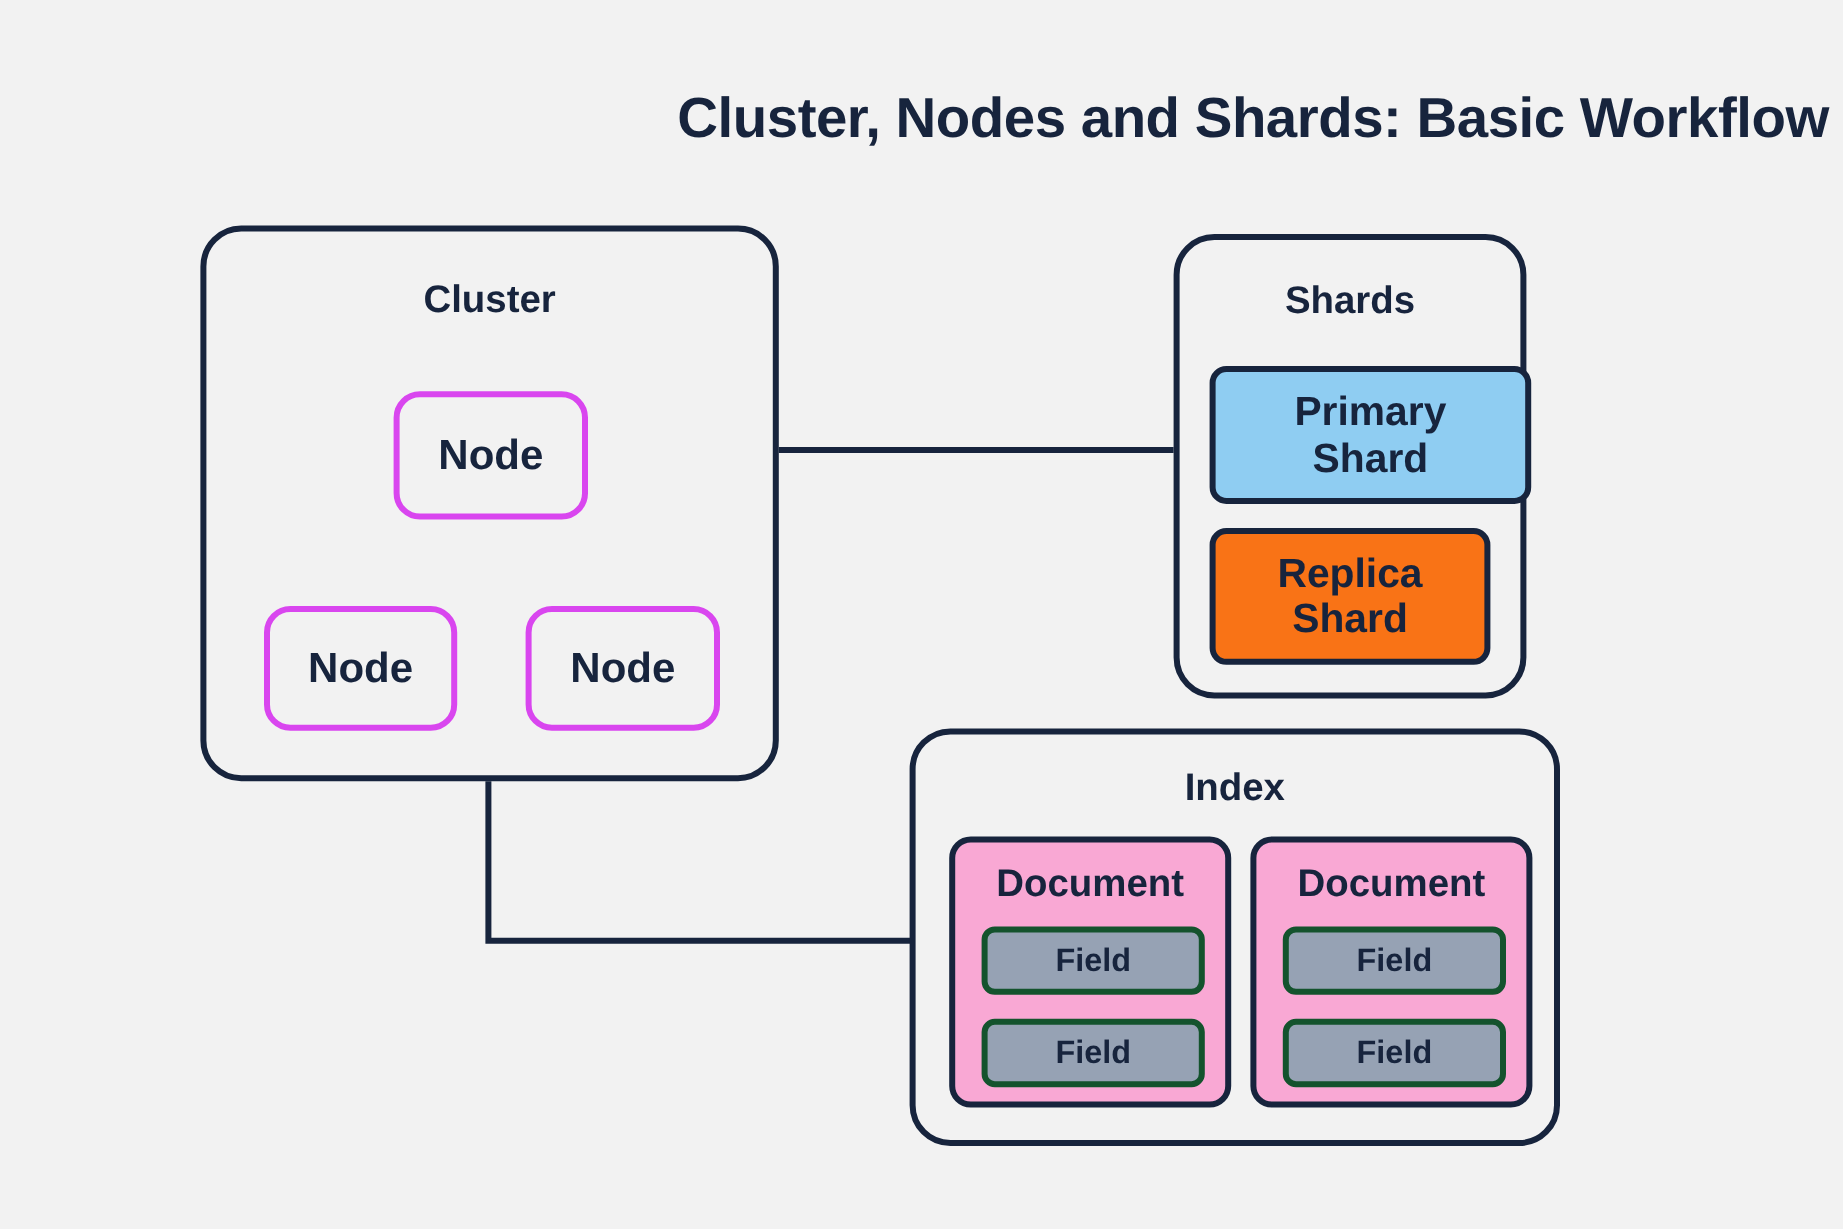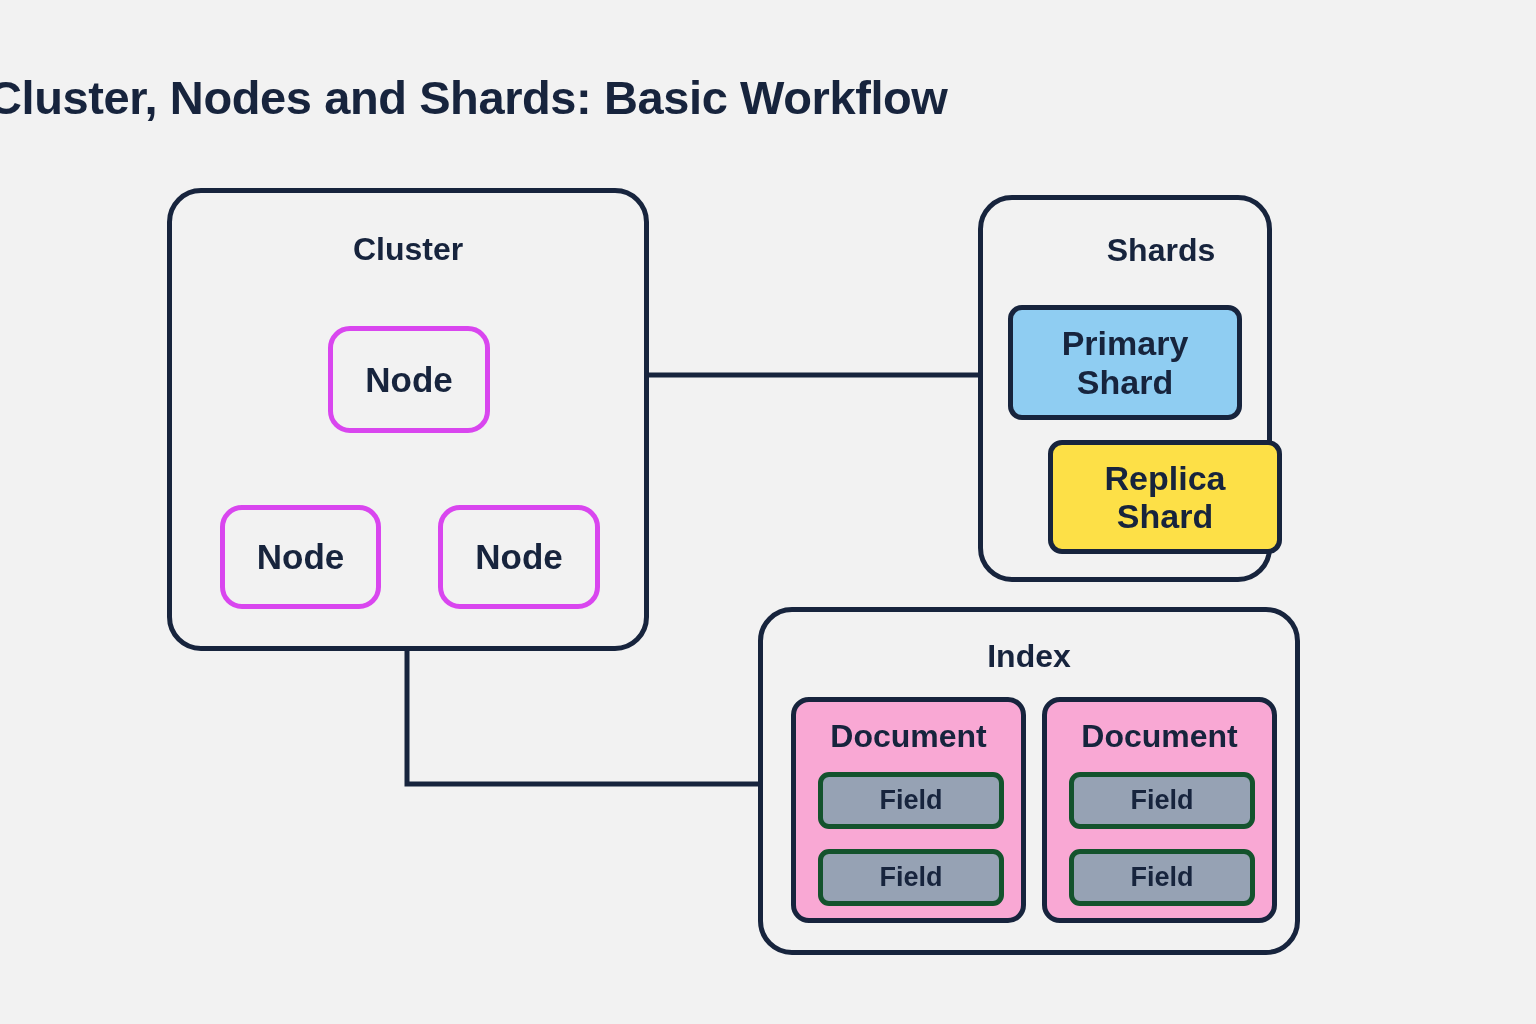--- a/index.html
+++ b/index.html
@@ -23,21 +23,21 @@
     height: 1024px;
     background: #f2f2f2;
   }
 
   
   .title {
     position: absolute;
     left: 0;
     top: 70px;
     width: 1536px;
-    text-align: left;
+    text-align: right;
     font-size: 47px;
     font-weight: 700;
     letter-spacing: -0.4px;
     color: #17243d;
     white-space: nowrap;
   }
   .title-inner { display: inline-block; transform: translateX(-12px); }
 
   
   #connectors {
@@ -90,45 +90,45 @@
   }
   #node-top   { left: 328px; top: 326px; width: 162px; height: 107px; }
   #node-left  { left: 220px; top: 505px; width: 161px; height: 104px; }
   #node-right { left: 438px; top: 505px; width: 162px; height: 104px; }
 
   
   #shards-box {
     left: 978px; top: 195px;
     width: 294px; height: 387px;
   }
-  #shards-title { top: 32px; margin-left: 36px; }
+  #shards-title { top: 32px; }
 
   .shard {
     position: absolute;
     box-sizing: border-box;
     border: 5px solid #17243d;
     border-radius: 14px;
     display: flex;
     align-items: center;
     justify-content: center;
     text-align: center;
     font-size: 34px;
     font-weight: 700;
     line-height: 1.12;
     color: #17243d;
   }
   #primary-shard {
     left: 1008px; top: 305px;
-    width: 234px; height: 115px;
+    width: 268px; height: 115px;
     background: #8fcdf2;
   }
   #replica-shard {
-    left: 1048px; top: 440px;
+    left: 1008px; top: 440px;
     width: 234px; height: 114px;
-    background: #fde047;
+    background: #f97316;
   }
 
   
   #index-box {
     left: 758px; top: 607px;
     width: 542px; height: 348px;
   }
   #index-title { top: 26px; }
 
   .document {

